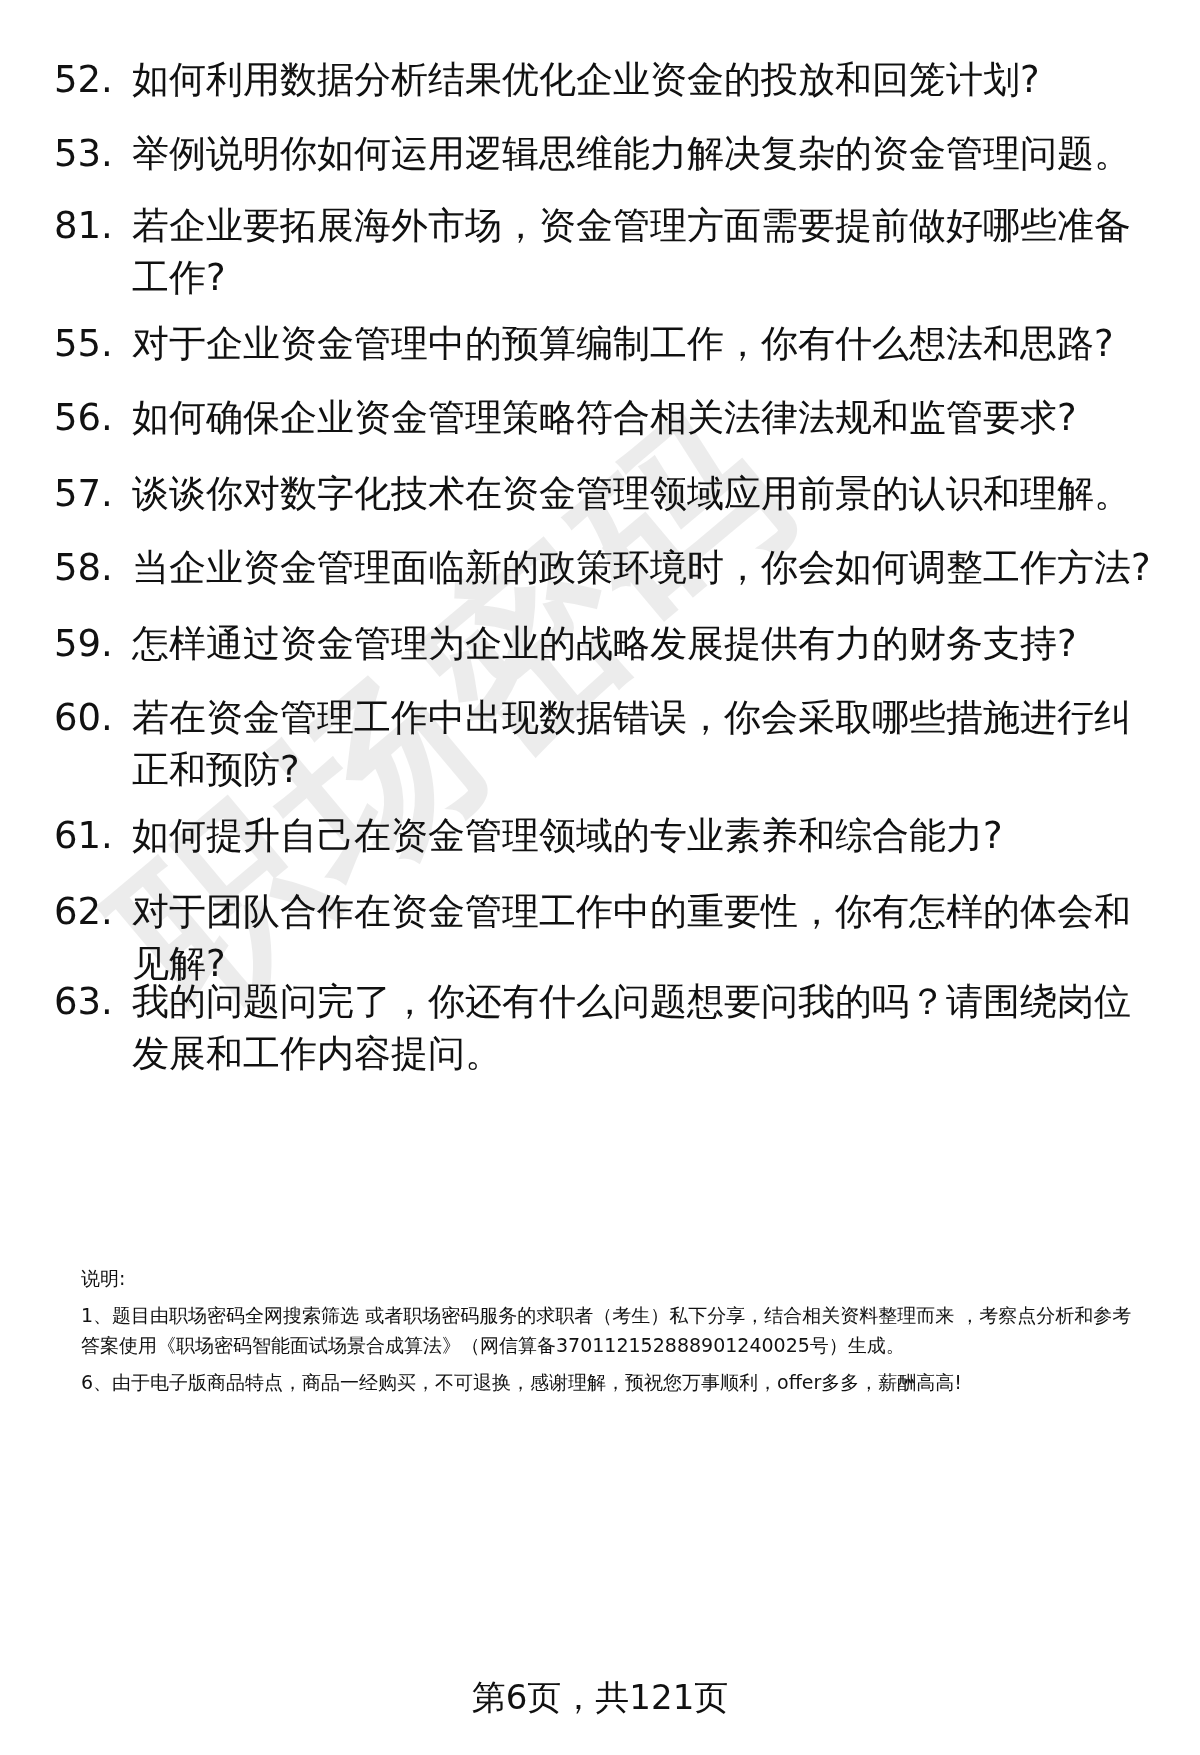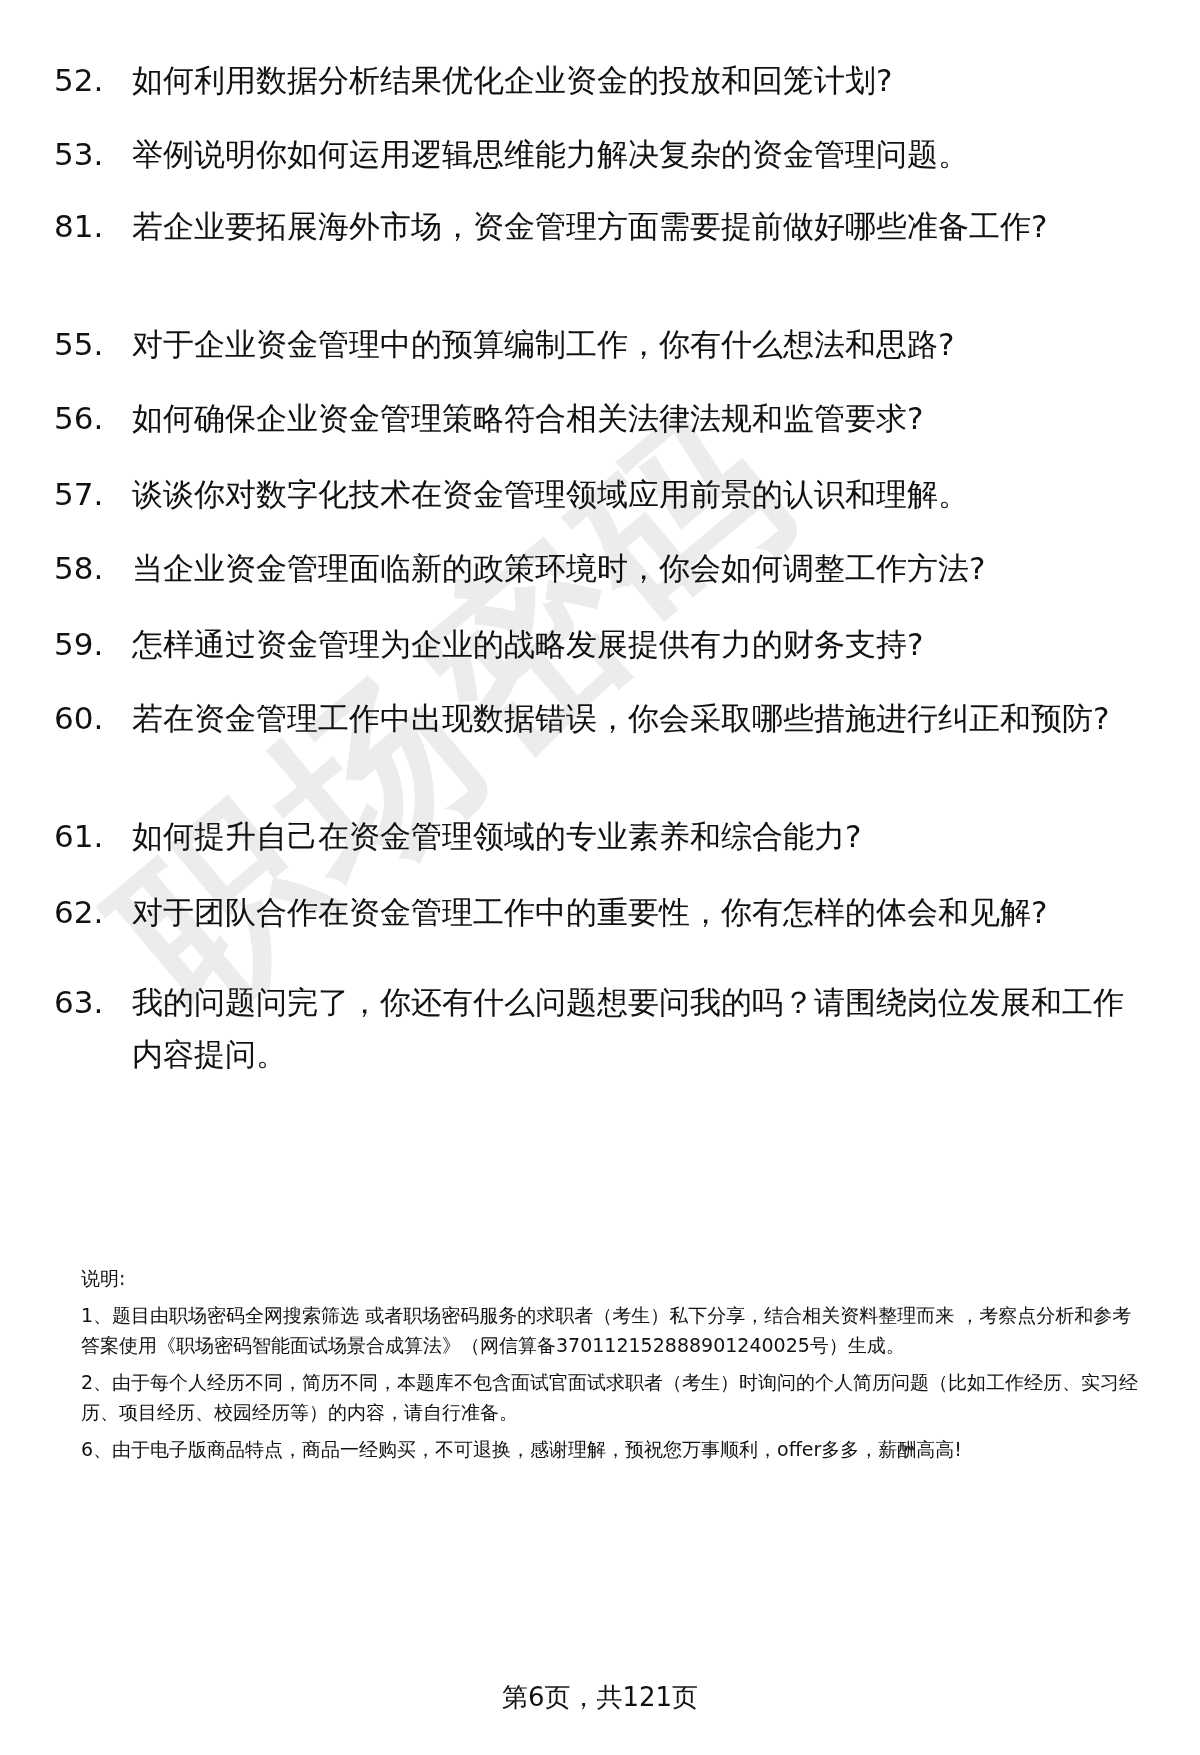--- a/index.html
+++ b/index.html
@@ -3,26 +3,26 @@
 <meta charset="utf-8">
 <style>
   html, body { margin: 0; padding: 0; background: #ffffff; }
   body { width: 1200px; height: 1755px; position: relative; overflow: hidden;
          font-family: "DejaVu Sans", "Liberation Sans", sans-serif; color: #111; }
   .watermark { position: absolute; left: 230px; top: 520px; width: 800px; height: 800px;
                pointer-events: none; opacity: 0.07; transform: rotate(-40deg);
                font-size: 190px; font-weight: bold; color: #000; white-space: nowrap;
                letter-spacing: 10px; }
   .questions { position: absolute; left: 0; top: 0; width: 1200px; }
-  .q { position: absolute; left: 54px; width: 1100px; display: flex; font-size: 31px; line-height: 52px; }
+  .q { position: absolute; left: 54px; width: 1100px; display: flex; font-size: 37px; line-height: 52px; }
   .q .num { width: 74px; flex: none; }
   .q .text { flex: 1; padding-left: 4px; }
   .notes { position: absolute; left: 74px; top: 1256px; width: 1080px; font-size: 19px; line-height: 30px; color: #111; }
   .notes p { margin: 7px; }
-  .footer { position: absolute; left: 0; width: 1200px; top: 1677px; text-align: center; font-size: 26px; line-height: 40px; }
+  .footer { position: absolute; left: 0; width: 1200px; top: 1677px; text-align: center; font-size: 34px; line-height: 40px; }
 </style>
 </head>
 <body>
 
 <div class="watermark">职场密码</div>
 
 <div class="questions">
   <div class="q" style="top:54px">
     <span class="num">52.</span>
     <span class="text">如何利用数据分析结果优化企业资金的投放和回笼计划?</span>
@@ -69,17 +69,16 @@
   </div>
   <div class="q" style="top:976px">
     <span class="num">63.</span>
     <span class="text">我的问题问完了，你还有什么问题想要问我的吗？请围绕岗位发展和工作内容提问。</span>
   </div>
 </div>
 
 <div class="notes">
   <p>说明:</p>
   <p>1、题目由职场密码全网搜索筛选 或者职场密码服务的求职者（考生）私下分享，结合相关资料整理而来 ，考察点分析和参考答案使用《职场密码智能面试场景合成算法》（网信算备370112152888901240025号）生成。</p>
-  <p>2、由于每个人经历不同，简历不同，本题库不包含面试官面试求职者（考生）时询问的个人简历问题（比如工作经历、实习经历、项目经历、校园经历等）的内容，请自行准备。</p>
   <p>6、由于电子版商品特点，商品一经购买，不可退换，感谢理解，预祝您万事顺利，offer多多，薪酬高高!</p>
 </div>
 
 <div class="footer">第6页，共121页</div>
 
 </body></html>

